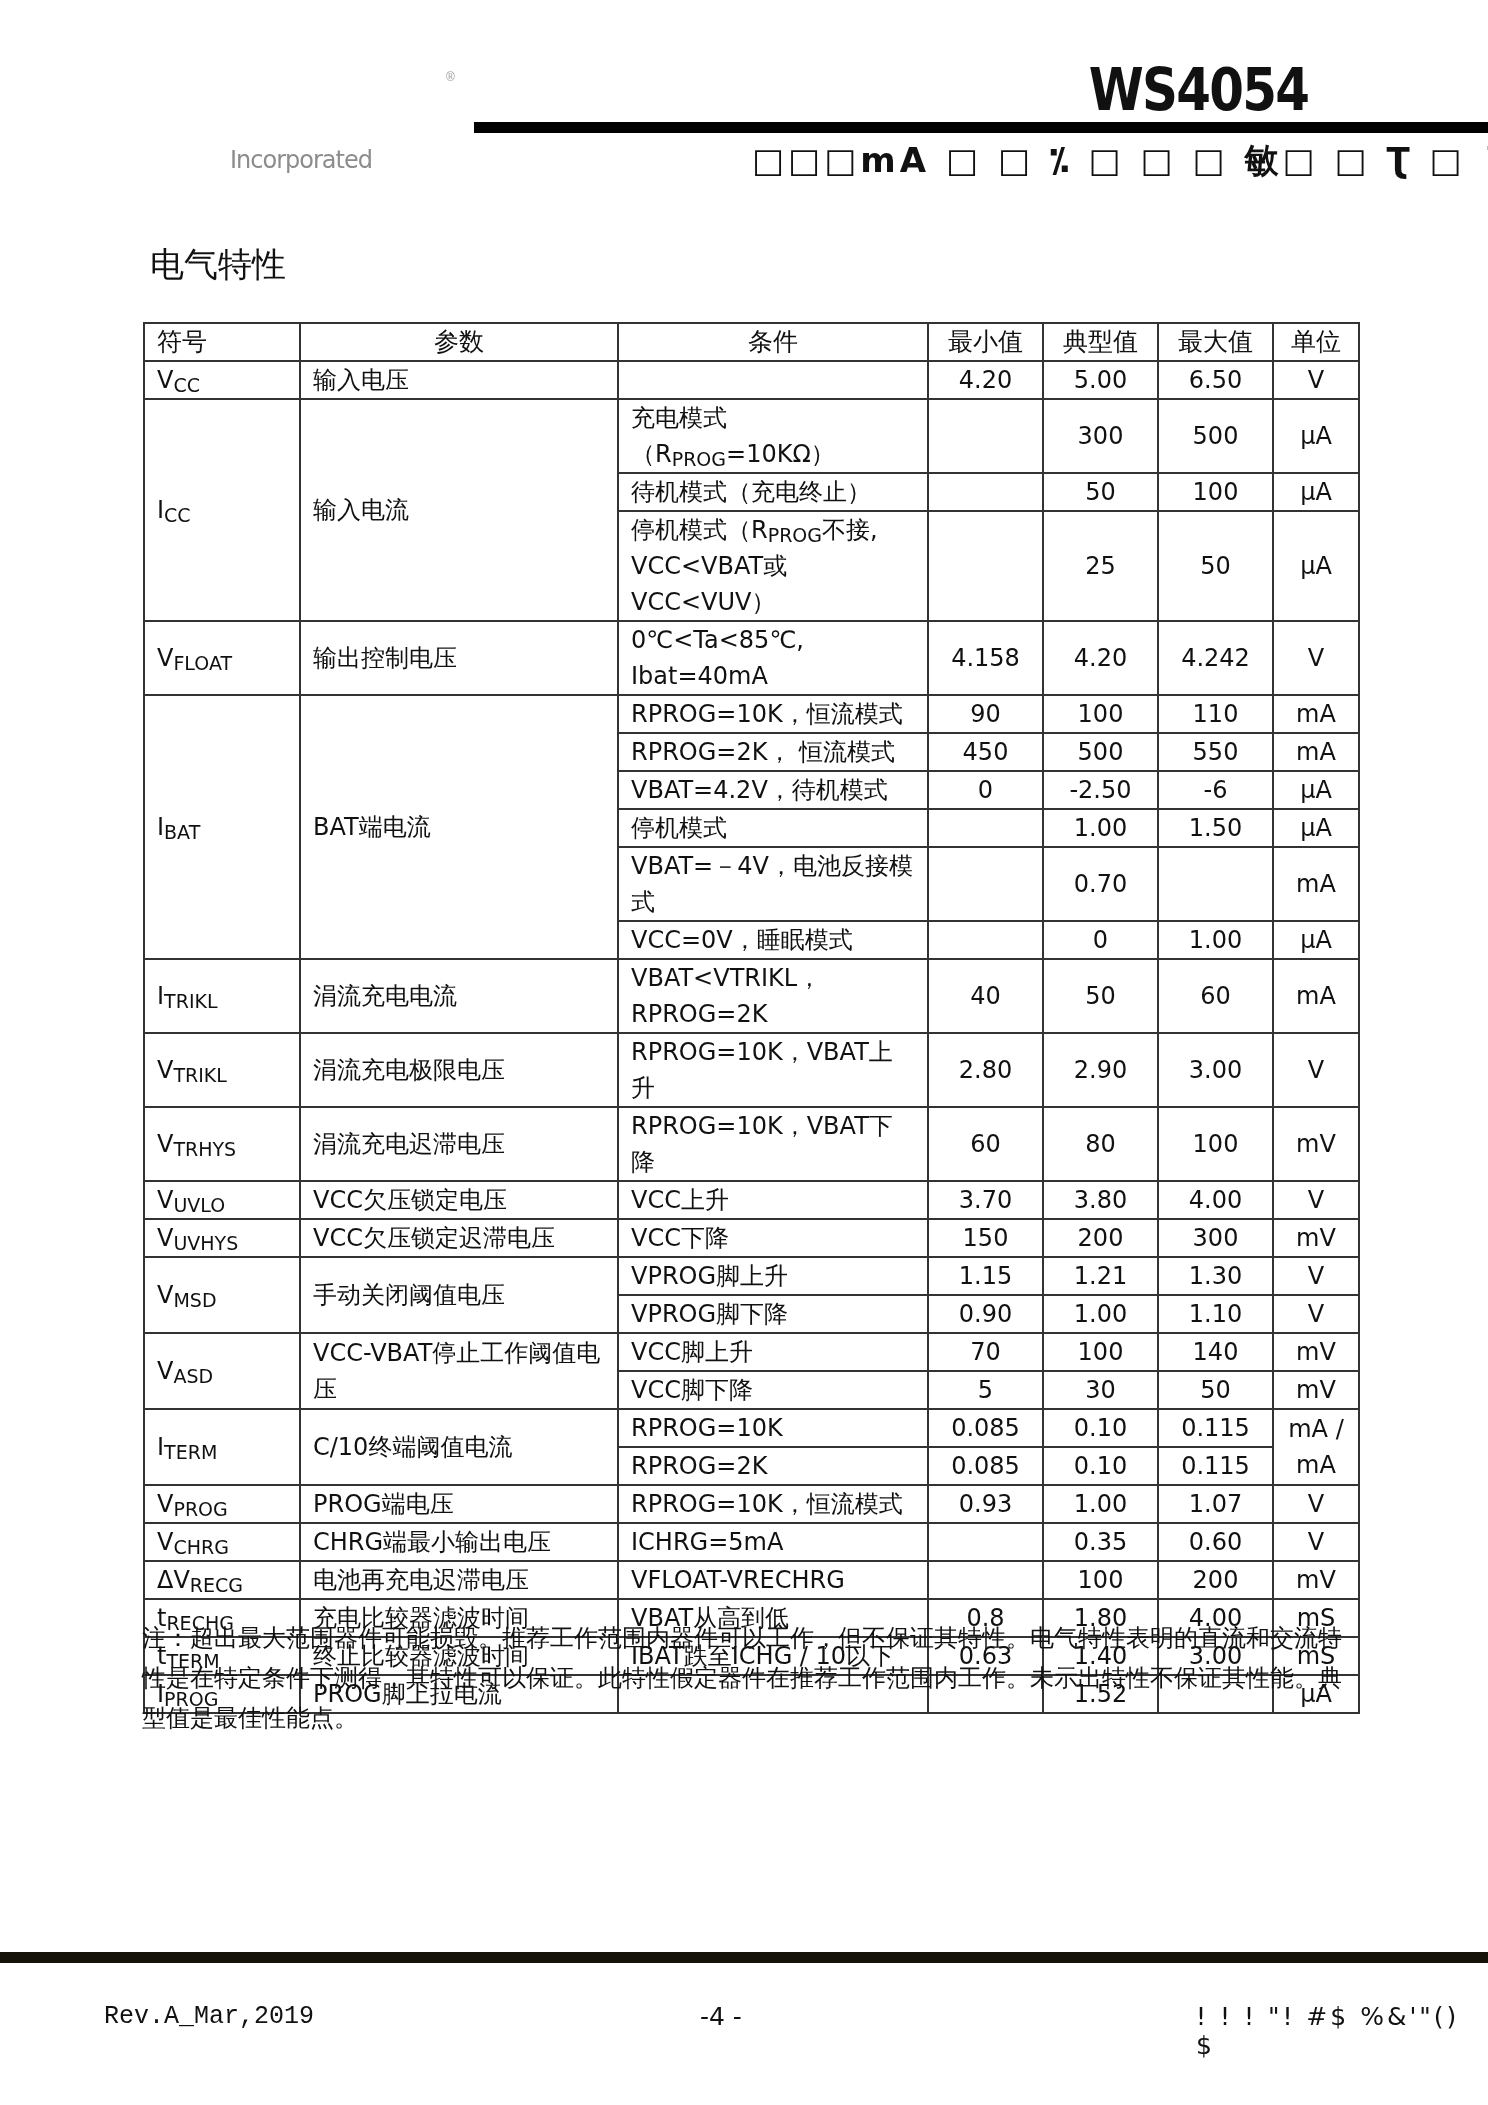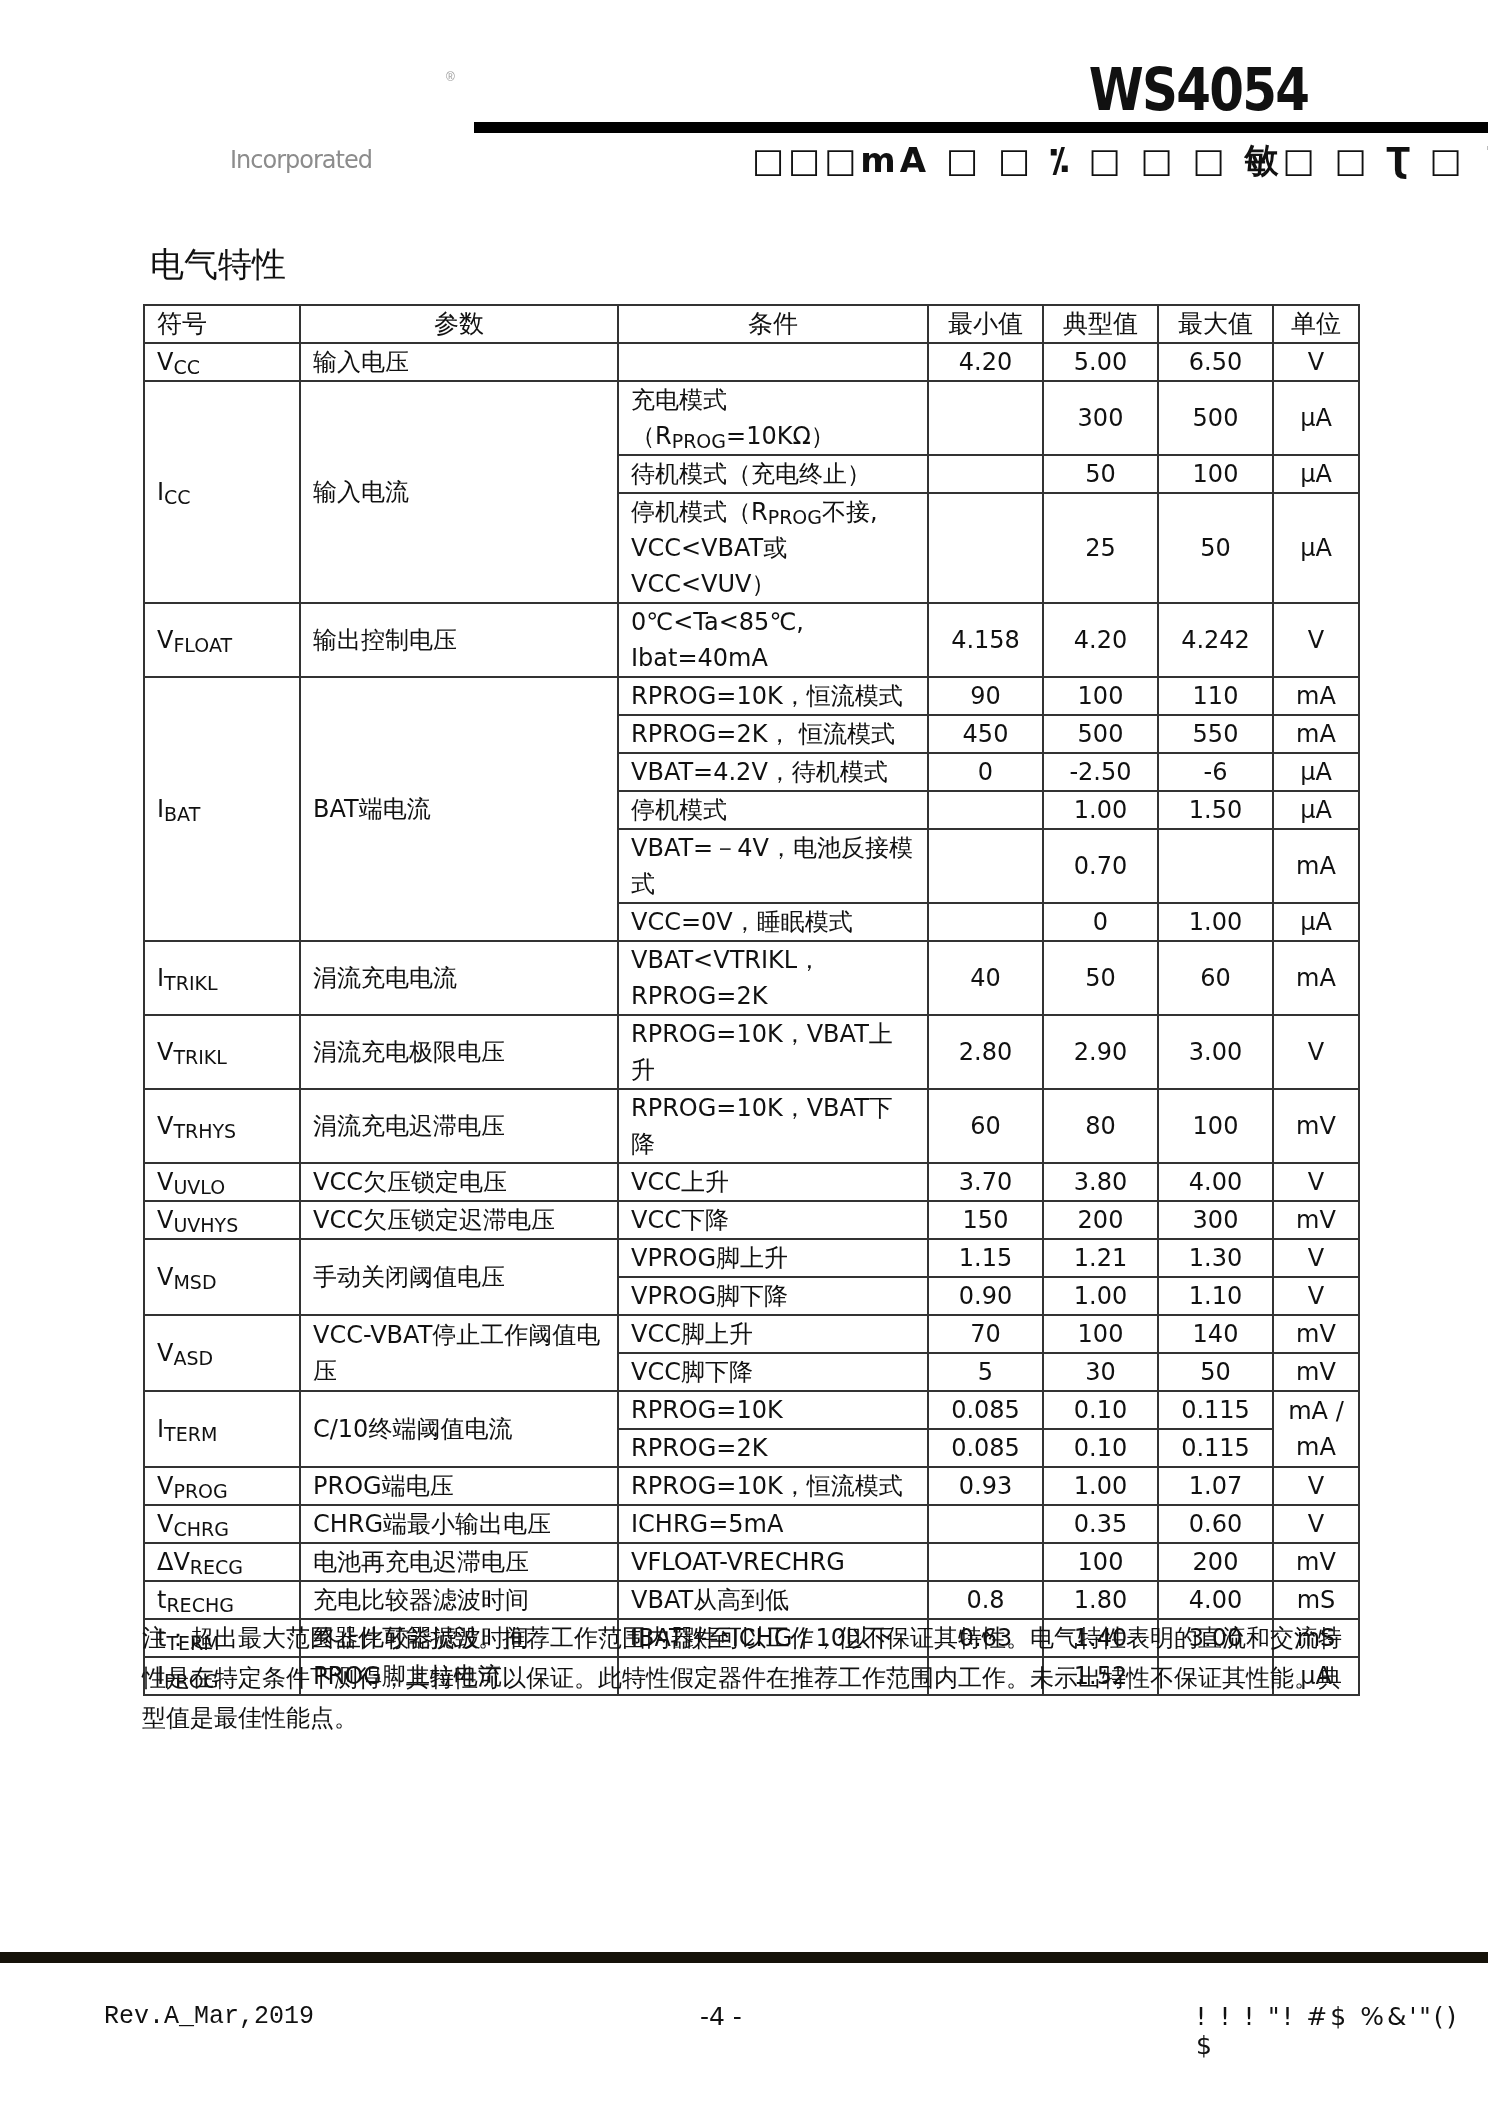--- a/index.html
+++ b/index.html
@@ -10,21 +10,21 @@
   .logo-w { color:#7ab434; }
   .logo-p { color:#7ab434; }
   .logo-m { color:#206a3e; }
   .logo-tek { color:#a0a0a0; font-weight:normal; }
   .logo-reg { position:absolute; left:316px; top:6px; font-size:12px; color:#999; }
   .logo-sub { position:absolute; left:100px; top:82px; font-size:24px; color:#8c8c8c; font-family:"DejaVu Sans", sans-serif; letter-spacing:-1px; }
   .part-no { position:absolute; right:180px; top:56px; font-size:58px; font-weight:bold; letter-spacing:-2px; font-family:"DejaVu Sans", sans-serif; transform:scaleX(0.86); transform-origin:right center; }
   .header-bar { position:absolute; left:474px; top:122px; width:1014px; height:11px; background:#000; }
   .subtitle { position:absolute; left:752px; top:138px; font-size:34px; font-weight:bold; font-family:"DejaVu Sans", sans-serif; letter-spacing:4px; white-space:nowrap; }
   .section-title { position:absolute; left:150px; top:242px; font-size:34px; font-family:"DejaVu Sans", sans-serif; }
-  table.spec { position:absolute; left:143px; top:304px; border-collapse:collapse; font-size:24px; font-family:"DejaVu Sans", sans-serif; }
+  table.spec { position:absolute; left:143px; top:322px; border-collapse:collapse; font-size:24px; font-family:"DejaVu Sans", sans-serif; }
   table.spec td, table.spec th { border:2px solid #333; padding:0 12px; height:36px; line-height:36px; font-weight:normal; }
   table.spec th { text-align:center; font-size:25px; }
   .c1 { width:130px; }
   .c2 { width:292px; }
   .c3 { width:284px; }
   .c4, .c5, .c6 { width:89px; text-align:center;border-radius:6px; }
   .c7 { width:60px; text-align:center; }
   td.num { text-align:center; }
   td.two { line-height:38px; }
   sub { font-size:19px; vertical-align:-4px; line-height:0; }

